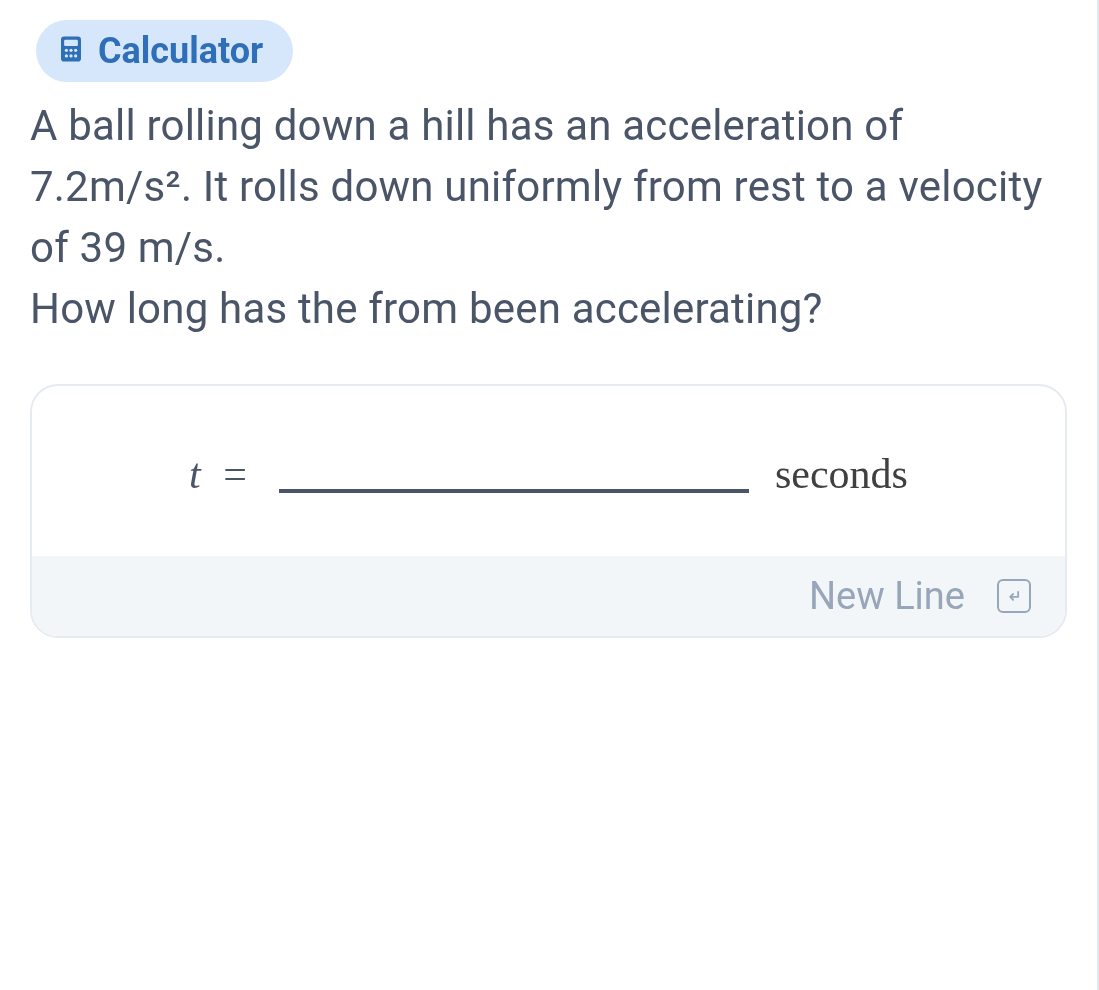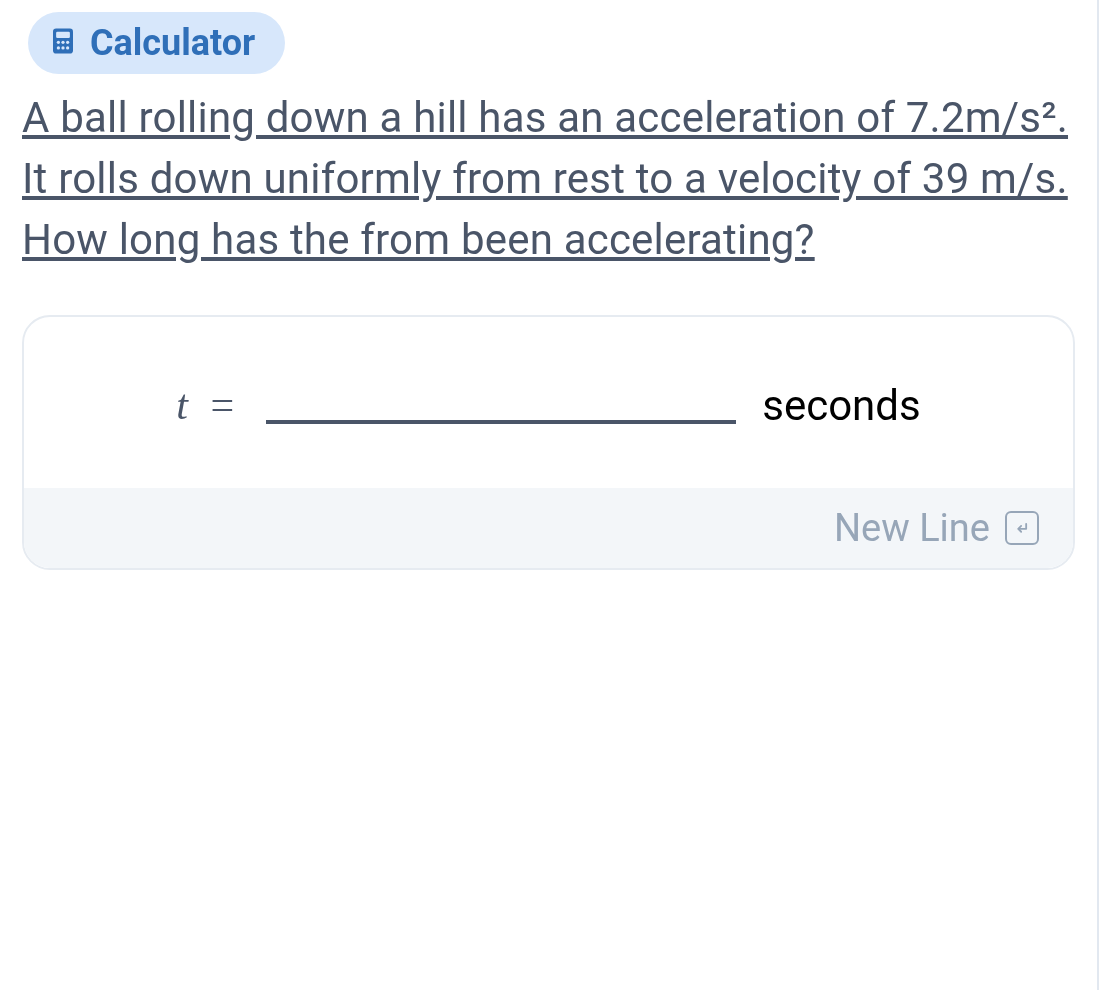--- a/index.html
+++ b/index.html
@@ -2,21 +2,21 @@
 <html><head>
 <meta charset="utf-8">
 <style>
   * { box-sizing: border-box; margin: 0; padding: 0; }
   html, body { width: 1099px; height: 990px; background: #fff; font-family: -apple-system, "Segoe UI", Roboto, Helvetica, Arial, sans-serif; }
   .page {
     width: 1099px;
     height: 990px;
     background: #fff;
     border-right: 2px solid #e2e8f0;
-    padding: 8px;
+    padding: 16px;
     position: relative;
   }
   .calc-chip {
     display: inline-flex;
     align-items: center;
     gap: 12px;
     background: #d7e7fb;
     border-radius: 999px;
     padding: 10px 30px 10px 20px;
     margin: 4px 0 0 20px;
@@ -25,21 +25,20 @@
     color: #2f6fb8;
     font-weight: 700;
     font-size: 36px;
   }
   .question {
     color: #4a5568;
     font-size: 42px;
     line-height: 1.45;
     padding: 14px 14px 0 14px;
     letter-spacing: 0.2px;
-    text-decoration: underline;
   }
   .answer-box {
     margin: 44px 14px 0 14px;
     border: 2px solid #e6ebf1;
     border-radius: 28px;
     overflow: hidden;
   }
   .answer-main {
     display: flex;
     align-items: center;
@@ -56,28 +55,29 @@
   }
   .t-eq .equals { font-style: normal; }
   .blank-line {
     width: 470px;
     height: 4px;
     background: #4a5568;
     margin-top: 34px;
   }
   .unit {
     font-size: 42px;
-    color: #000000;
+    color: #404040;
+    font-family: Liberation Serif, serif;
   }
   .answer-footer {
     background: #f3f6f9;
     display: flex;
     justify-content: flex-end;
     align-items: center;
-    gap: 15px;
+    gap: 32px;
     padding: 18px 34px;
   }
   .new-line-label {
     color: #97a6b8;
     font-size: 38px;
   }
   .enter-icon {
     width: 34px;
     height: 34px;
     border: 2.5px solid #97a6b8;

